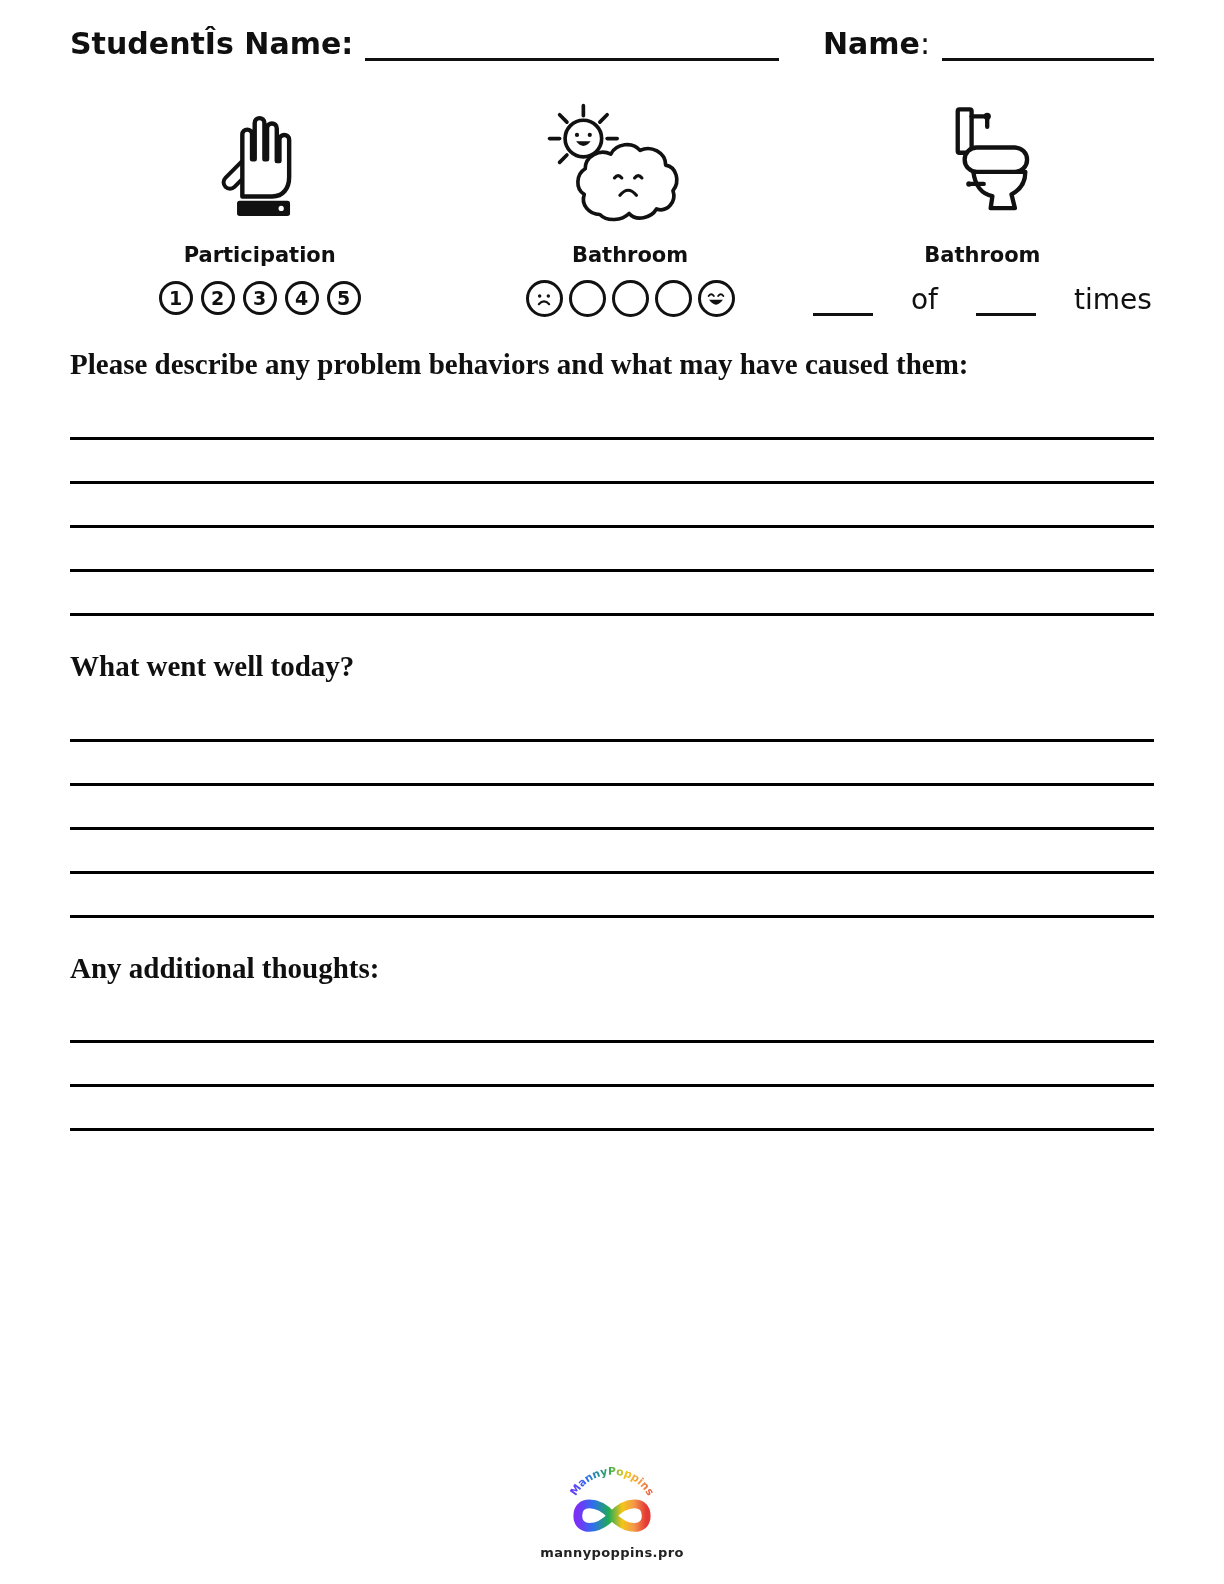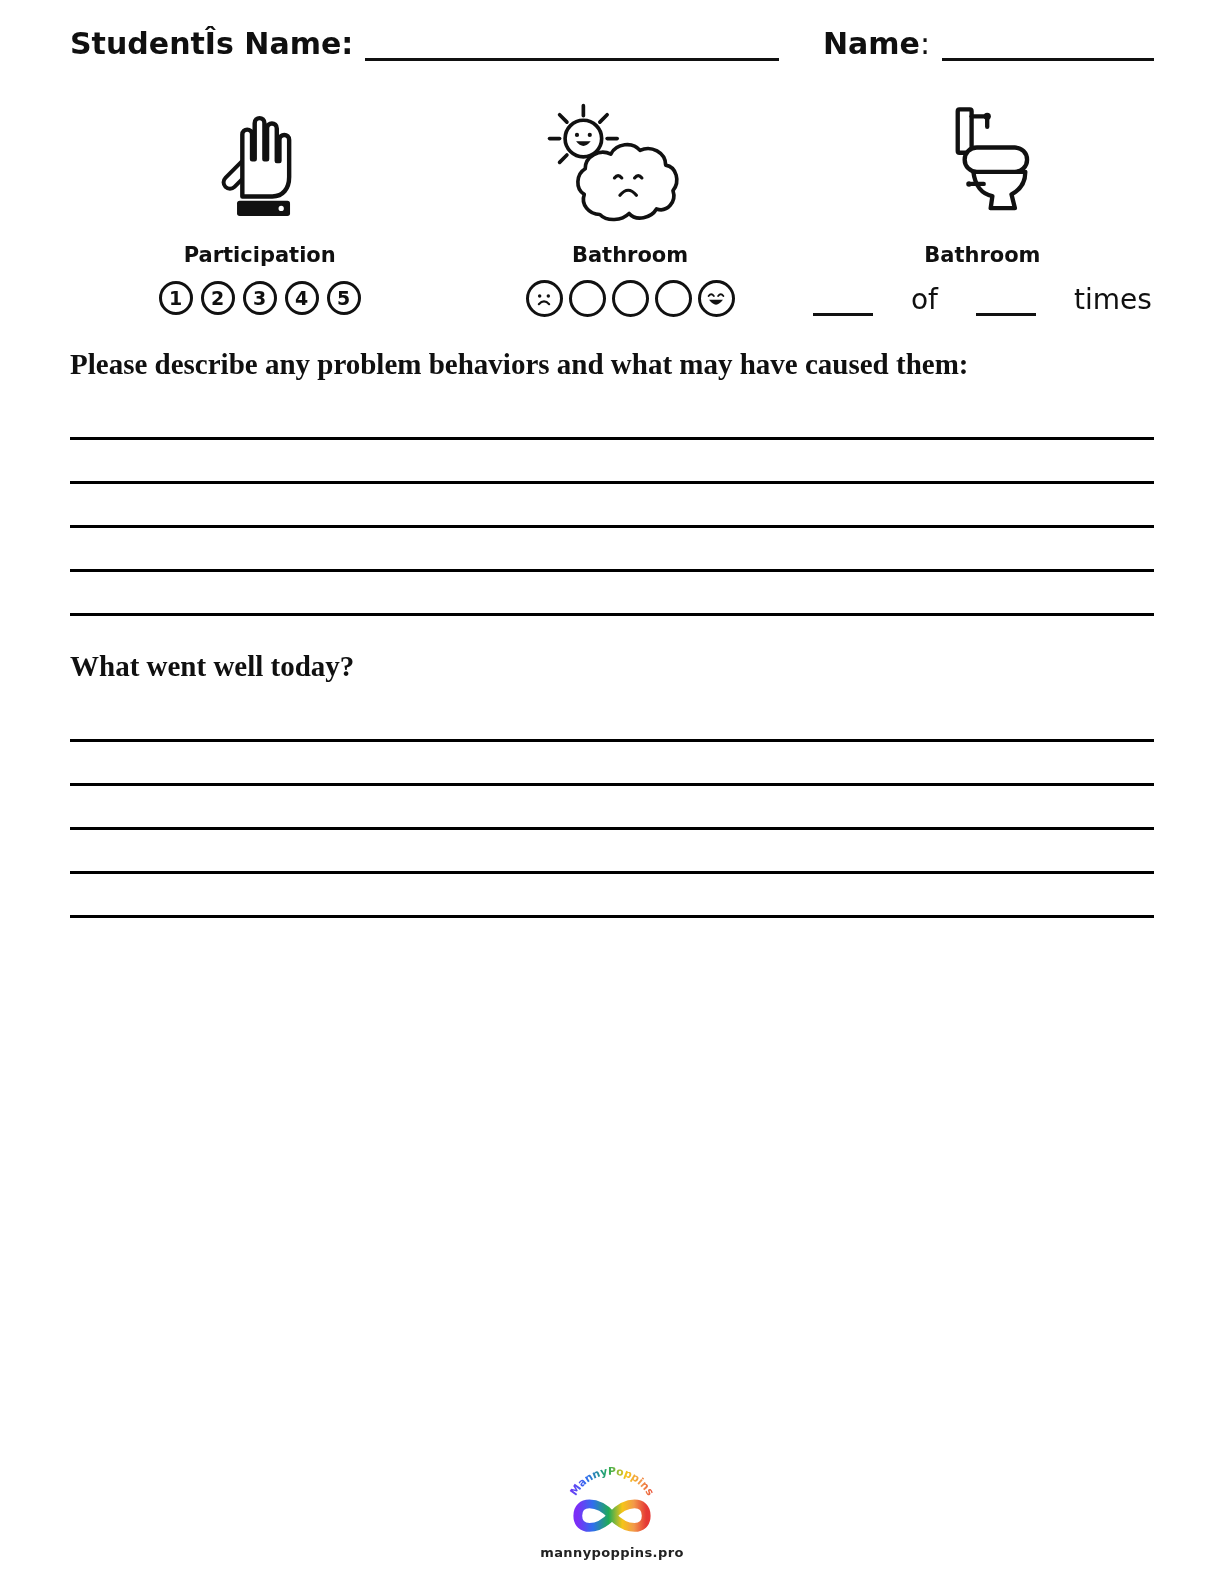--- a/index.html
+++ b/index.html
@@ -167,20 +167,28 @@
     <h2>What went well today?</h2>
     <div class="lines">
         <div class="write-line"></div>
         <div class="write-line"></div>
         <div class="write-line"></div>
         <div class="write-line"></div>
         <div class="write-line"></div>
       </div>
   </section>
 
+  <section class="question">
+    <h2>Any additional thoughts:</h2>
+    <div class="lines">
+        <div class="write-line"></div>
+        <div class="write-line"></div>
+        <div class="write-line"></div>
+      </div>
+  </section>
 
 
   <div class="footer">
     <svg width="118" height="86" viewBox="0 0 120 88" aria-hidden="true">
       <defs>
         <linearGradient id="rg" x1="0" y1="0" x2="1" y2="0">
           <stop offset="0" stop-color="#7b2ff7"></stop>
           <stop offset="0.22" stop-color="#2f6fed"></stop>
           <stop offset="0.45" stop-color="#1faa59"></stop>
           <stop offset="0.65" stop-color="#f5c518"></stop>

